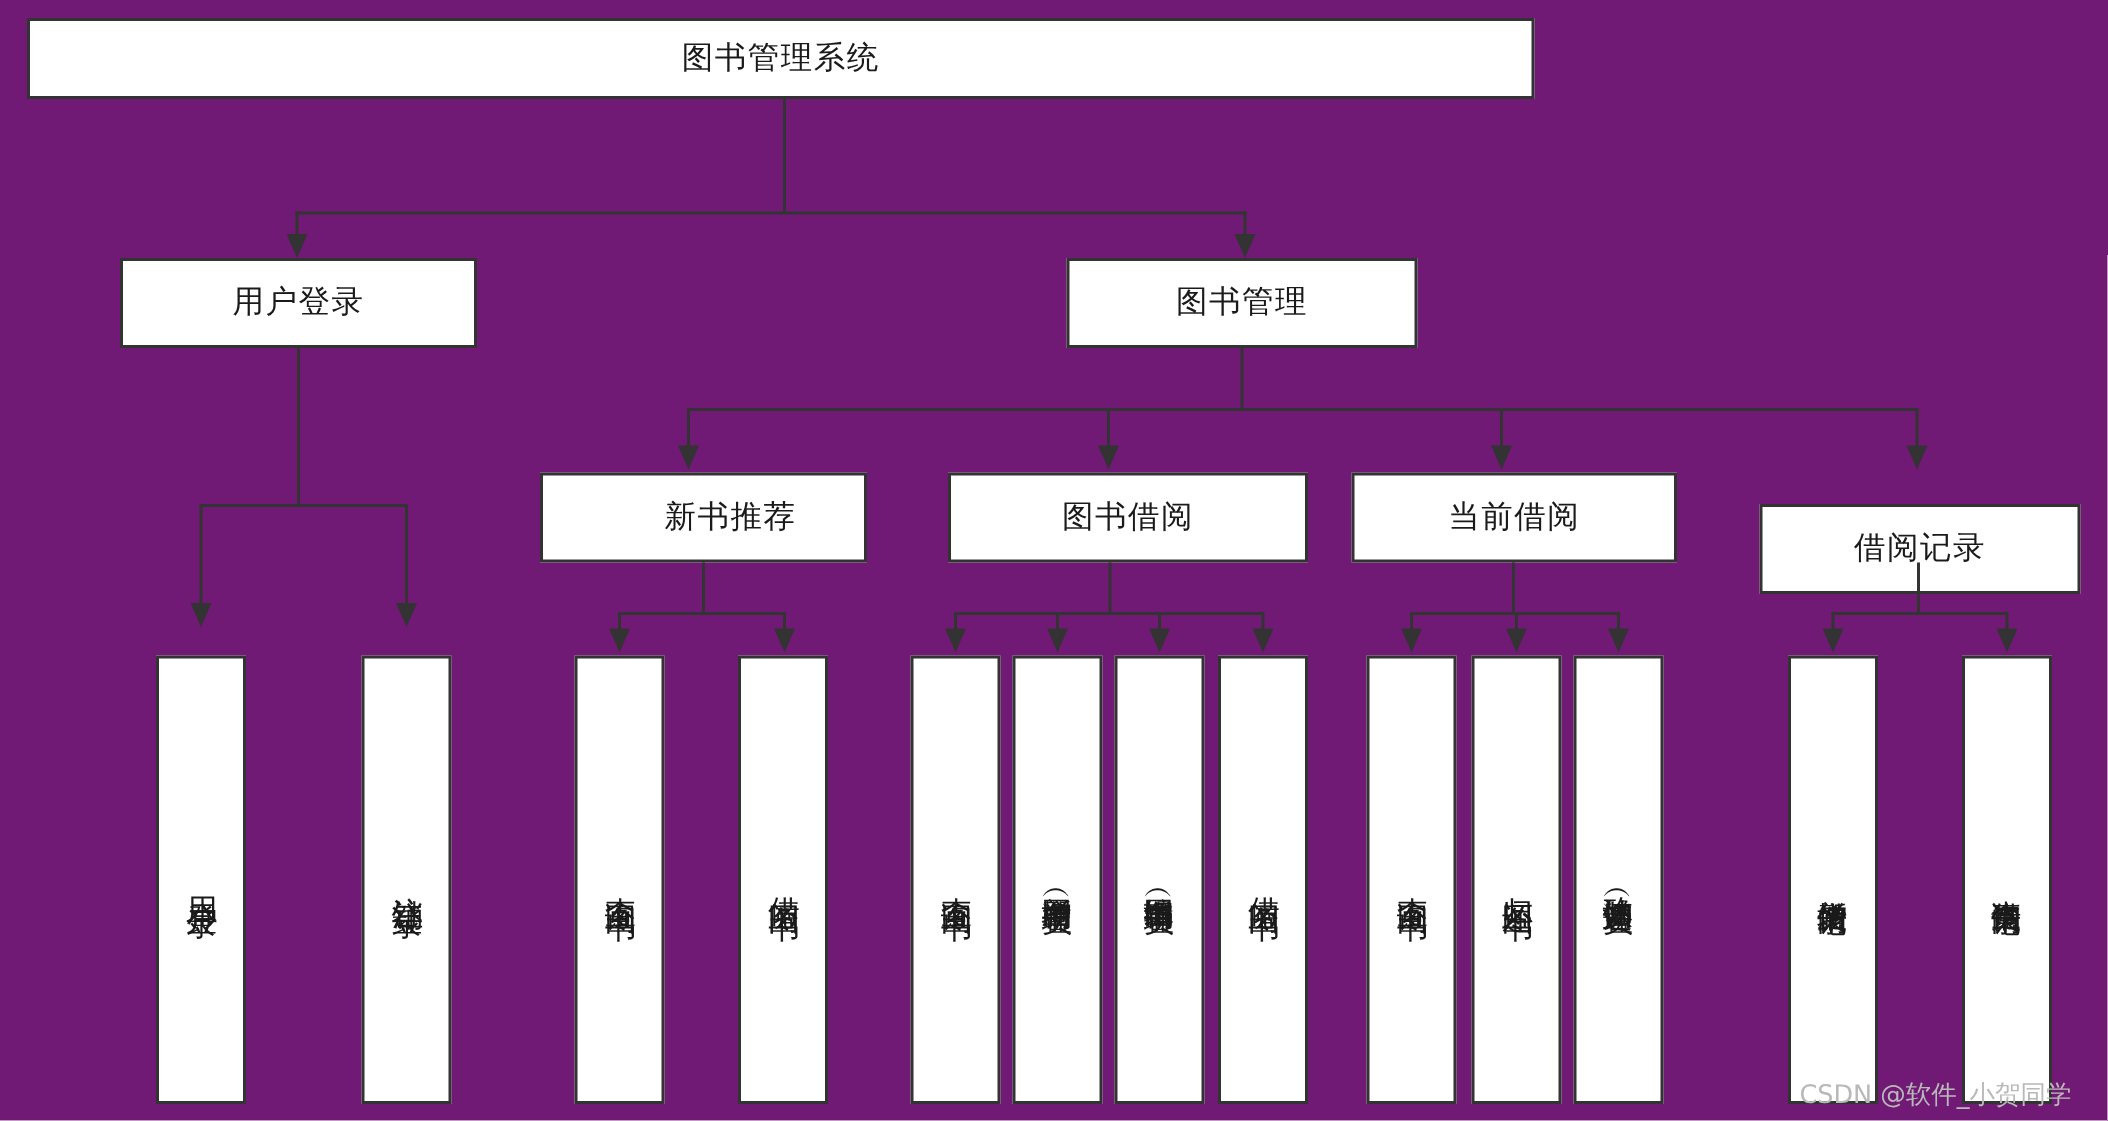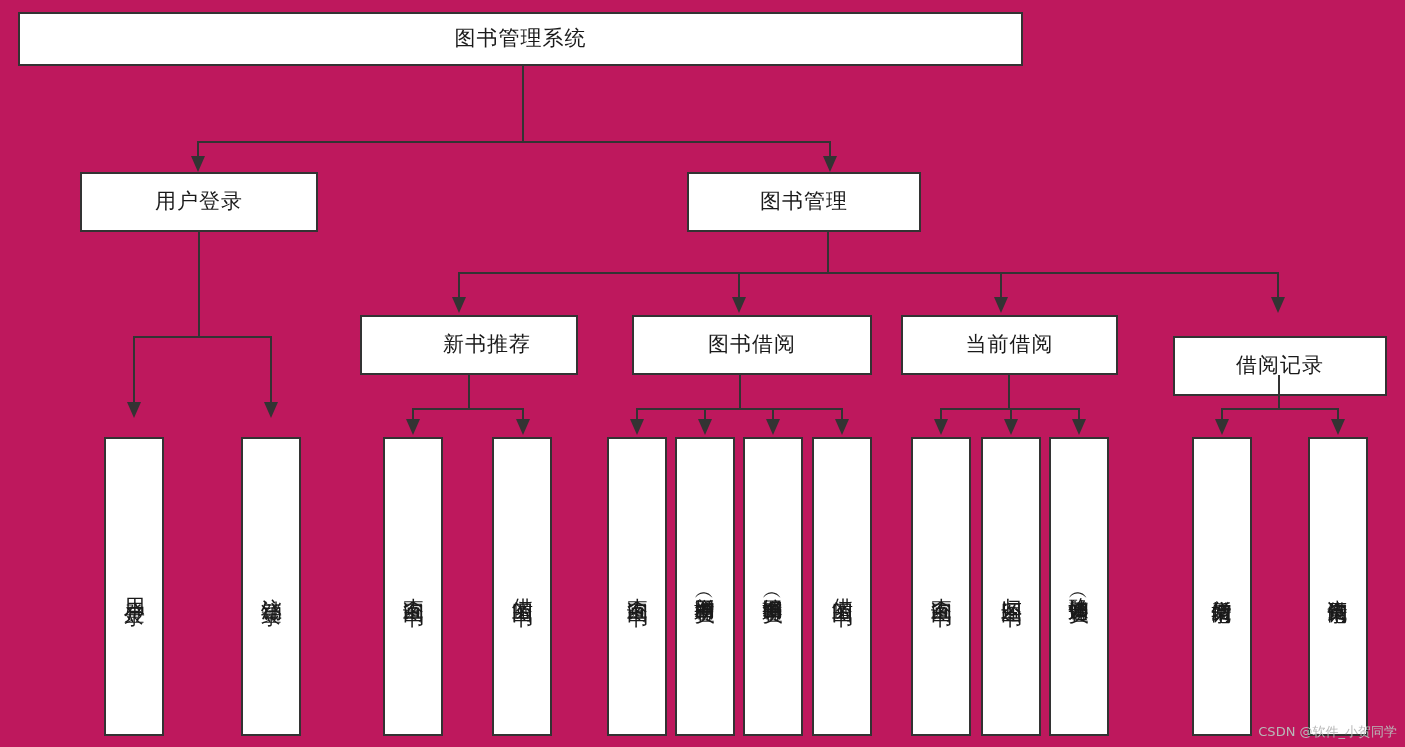--- a/index.html
+++ b/index.html
@@ -4,21 +4,21 @@
 <style>
   html, body {
     margin: 0;
     padding: 0;
     background: #ffffff;
   }
   #canvas {
     position: relative;
     width: 1405px;
     height: 747px;
-    background: #be185d;
+    background: #701a75;
     font-family: "DejaVu Sans", "Liberation Sans", sans-serif;
     overflow: hidden;
   }
   .node {
     position: absolute;
     box-sizing: border-box;
     border: 2px solid #333333;
     background: #ffffff;
     display: flex;
     align-items: center;
@@ -55,23 +55,23 @@
   .arrow {
     position: absolute;
     width: 0;
     height: 0;
     border-left: 7px solid transparent;
     border-right: 7px solid transparent;
     border-top: 16px solid #333333;
   }
   #watermark {
     position: absolute;
-    right: 8px;
+    right: 24px;
     bottom: 6px;
-    font-size: 13px;
+    font-size: 17px;
     color: #b9b9b9;
     white-space: nowrap;
     font-family: "DejaVu Sans", "Liberation Sans", sans-serif;
   }
 </style>
 </head>
 <body>
 
 <div id="canvas">
 
@@ -82,21 +82,21 @@
   <div class="seg v" style="left:522px; top:66px; height:76px;"></div>
   <div class="seg h" style="left:197px; top:141px; width:634px;"></div>
   <div class="seg v" style="left:197px; top:141px; height:18px;"></div>
   <div class="arrow" style="left:191px; top:156px;"></div>
   <div class="seg v" style="left:829px; top:141px; height:18px;"></div>
   <div class="arrow" style="left:823px; top:156px;"></div>
 
   <div class="node horiz" style="left:80px; top:172px; width:238px; height:60px;">
     <span class="node-label">用户登录</span>
   </div>
-  <div class="node horiz" style="left:687px; top:172px; width:234px; height:60px;">
+  <div class="node horiz" style="left:711px; top:172px; width:234px; height:60px;">
     <span class="node-label">图书管理</span>
   </div>
 
   <div class="seg v" style="left:198px; top:232px; height:105px;"></div>
   <div class="seg h" style="left:133px; top:336px; width:139px;"></div>
   <div class="seg v" style="left:133px; top:336px; height:68px;"></div>
   <div class="arrow" style="left:127px; top:402px;"></div>
   <div class="seg v" style="left:270px; top:336px; height:68px;"></div>
   <div class="arrow" style="left:264px; top:402px;"></div>
 

